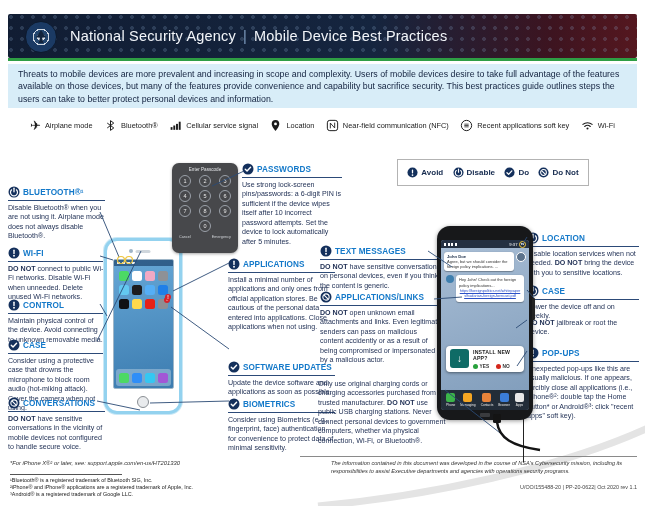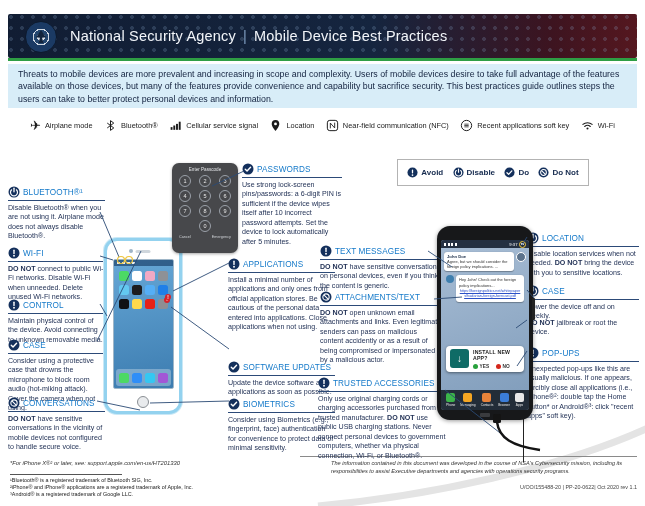--- a/index.html
+++ b/index.html
@@ -31,21 +31,21 @@
   .key-label{font-size:7.4px;color:#1a1a1a;}
   
   .legend{position:absolute;left:397px;top:159px;width:190px;height:25px;border:1px solid #b3b3b3;background:#fff;
        display:flex;align-items:center;justify-content:space-evenly;z-index:2;}
   .lg-item{display:flex;align-items:center;gap:3px;font-size:8px;font-weight:bold;color:#152a4e;}
   .badge-svg{width:11px;height:11px;display:inline-flex;}
   
   .callout{position:absolute;z-index:2;}
   .co-head{display:flex;align-items:center;gap:3px;border-bottom:1.2px solid #2c4a78;padding-bottom:2px;}
   .co-head .badge-svg{width:12px;height:12px;flex:0 0 auto;}
-  .co-title{font-weight:normal;font-size:8.2px;color:#1479c9;letter-spacing:.1px;white-space:nowrap;}
+  .co-title{font-weight:bold;font-size:8.2px;color:#1479c9;letter-spacing:.1px;white-space:nowrap;}
   .co-body{font-size:7.1px;line-height:1.33;color:#1d2d52;margin-top:3px;}
   .co-body b{font-weight:bold;}
   
   .deco,.connectors{position:absolute;inset:0;pointer-events:none;}
   .deco{z-index:0;} .connectors{z-index:5;}
   
   .iphone{position:absolute;left:104px;top:238px;width:78px;height:176px;z-index:3;background:#fff;
        border:3px solid #93d2ef;border-radius:13px;box-sizing:border-box;box-shadow:0 0 0 1px #c9e8f6;}
   .ip-camera{position:absolute;left:22px;top:8px;width:4px;height:4px;border-radius:50%;background:#9fb4c6;}
   .ip-speaker{position:absolute;left:50%;top:9px;transform:translateX(-50%);width:15px;height:3px;border-radius:2px;background:#cfd6dc;}
@@ -539,72 +539,62 @@
     </div>
     <div class="callout" style="left: 320px; top: 291px; width: 122px;">
       <div class="co-head">
         <span style="display: inline-flex;">
           <svg class="badge-svg" viewBox="0 0 24 24">
             <circle cx="12" cy="12" r="11" fill="#14305c"></circle>
             <circle cx="12" cy="12" r="6.3" fill="none" stroke="#fff" stroke-width="2.2"></circle>
             <path d="M7.8 7.8 L16.2 16.2" stroke="#fff" stroke-width="2.2"></path>
           </svg>
         </span>
-        <span class="co-title">ATTACHMENTS/TEXT</span>
+        <span class="co-title">APPLICATIONS/LINKS</span>
       </div>
       <div class="co-body"><b>DO NOT</b> open unknown email attachments and links. Even legitimate senders can pass on malicious content accidently or as a result of being compromised or impersonated by a malicious actor.</div>
     </div>
     <div class="callout" style="left: 318px; top: 377px; width: 129px;">
+      <div class="co-body">Only use original charging cords or charging accessories purchased from a trusted manufacturer. <b>DO NOT</b> use public USB charging stations. Never connect personal devices to government computers, whether via physical connection, Wi-Fi, or Bluetooth®.</div>
+    </div>
+    <div class="callout" style="left: 527px; top: 232px; width: 112px;">
+      <div class="co-head">
+        <span style="display: inline-flex;">
+          <svg class="badge-svg" viewBox="0 0 24 24">
+            <circle cx="12" cy="12" r="11" fill="#14305c"></circle>
+            <path d="M12 4.5v7" stroke="#fff" stroke-width="2.6" stroke-linecap="round"></path>
+            <path d="M7.2 7.6a7 7 0 1 0 9.6 0" fill="none" stroke="#fff" stroke-width="2.4" stroke-linecap="round"></path>
+          </svg>
+        </span>
+        <span class="co-title">LOCATION</span>
+      </div>
+      <div class="co-body">Disable location services when not needed. <b>DO NOT</b> bring the device with you to sensitive locations.</div>
+    </div>
+    <div class="callout" style="left: 527px; top: 285px; width: 112px;">
+      <div class="co-head">
+        <span style="display: inline-flex;">
+          <svg class="badge-svg" viewBox="0 0 24 24">
+            <circle cx="12" cy="12" r="11" fill="#14305c"></circle>
+            <path d="M12 4.5v7" stroke="#fff" stroke-width="2.6" stroke-linecap="round"></path>
+            <path d="M7.2 7.6a7 7 0 1 0 9.6 0" fill="none" stroke="#fff" stroke-width="2.4" stroke-linecap="round"></path>
+          </svg>
+        </span>
+        <span class="co-title">CASE</span>
+      </div>
+      <div class="co-body">Power the device off and on weekly.</div>
+    </div>
+    <div class="callout" style="left: 527px; top: 316px; width: 112px;">
+      <div class="co-body"><b>DO NOT</b> jailbreak or root the device.</div>
+    </div>
+    <div class="callout" style="left: 527px; top: 347px; width: 112px;">
       <div class="co-head">
         <span style="display: inline-flex;">
           <svg class="badge-svg" viewBox="0 0 24 24">
             <circle cx="12" cy="12" r="11" fill="#14305c"></circle>
             <rect x="10.6" y="5.2" width="2.8" height="9" rx="1.4" fill="#fff"></rect>
             <circle cx="12" cy="17.6" r="1.9" fill="#fff"></circle>
           </svg>
         </span>
-        <span class="co-title">TRUSTED ACCESSORIES</span>
-      </div>
-      <div class="co-body">Only use original charging cords or charging accessories purchased from a trusted manufacturer. <b>DO NOT</b> use public USB charging stations. Never connect personal devices to government computers, whether via physical connection, Wi-Fi, or Bluetooth®.</div>
-    </div>
-    <div class="callout" style="left: 527px; top: 232px; width: 112px;">
-      <div class="co-head">
-        <span style="display: inline-flex;">
-          <svg class="badge-svg" viewBox="0 0 24 24">
-            <circle cx="12" cy="12" r="11" fill="#14305c"></circle>
-            <path d="M12 4.5v7" stroke="#fff" stroke-width="2.6" stroke-linecap="round"></path>
-            <path d="M7.2 7.6a7 7 0 1 0 9.6 0" fill="none" stroke="#fff" stroke-width="2.4" stroke-linecap="round"></path>
-          </svg>
-        </span>
-        <span class="co-title">LOCATION</span>
-      </div>
-      <div class="co-body">Disable location services when not needed. <b>DO NOT</b> bring the device with you to sensitive locations.</div>
-    </div>
-    <div class="callout" style="left: 527px; top: 285px; width: 112px;">
-      <div class="co-head">
-        <span style="display: inline-flex;">
-          <svg class="badge-svg" viewBox="0 0 24 24">
-            <circle cx="12" cy="12" r="11" fill="#14305c"></circle>
-            <path d="M12 4.5v7" stroke="#fff" stroke-width="2.6" stroke-linecap="round"></path>
-            <path d="M7.2 7.6a7 7 0 1 0 9.6 0" fill="none" stroke="#fff" stroke-width="2.4" stroke-linecap="round"></path>
-          </svg>
-        </span>
-        <span class="co-title">CASE</span>
-      </div>
-      <div class="co-body">Power the device off and on weekly.</div>
-    </div>
-    <div class="callout" style="left: 527px; top: 316px; width: 112px;">
-      <div class="co-body"><b>DO NOT</b> jailbreak or root the device.</div>
-    </div>
-    <div class="callout" style="left: 527px; top: 347px; width: 112px;">
-      <div class="co-head">
-        <span style="display: inline-flex;">
-          <svg class="badge-svg" viewBox="0 0 24 24">
-            <circle cx="12" cy="12" r="11" fill="#14305c"></circle>
-            <rect x="10.6" y="5.2" width="2.8" height="9" rx="1.4" fill="#fff"></rect>
-            <circle cx="12" cy="17.6" r="1.9" fill="#fff"></circle>
-          </svg>
-        </span>
         <span class="co-title">POP-UPS</span>
       </div>
       <div class="co-body">Unexpected pop-ups like this are usually malicious. If one appears, forcibly close all applications (i.e., iPhone®²: double tap the Home button* or Android®³: click "recent apps" soft key).</div>
     </div>
   </div>
 
 </body></html>

